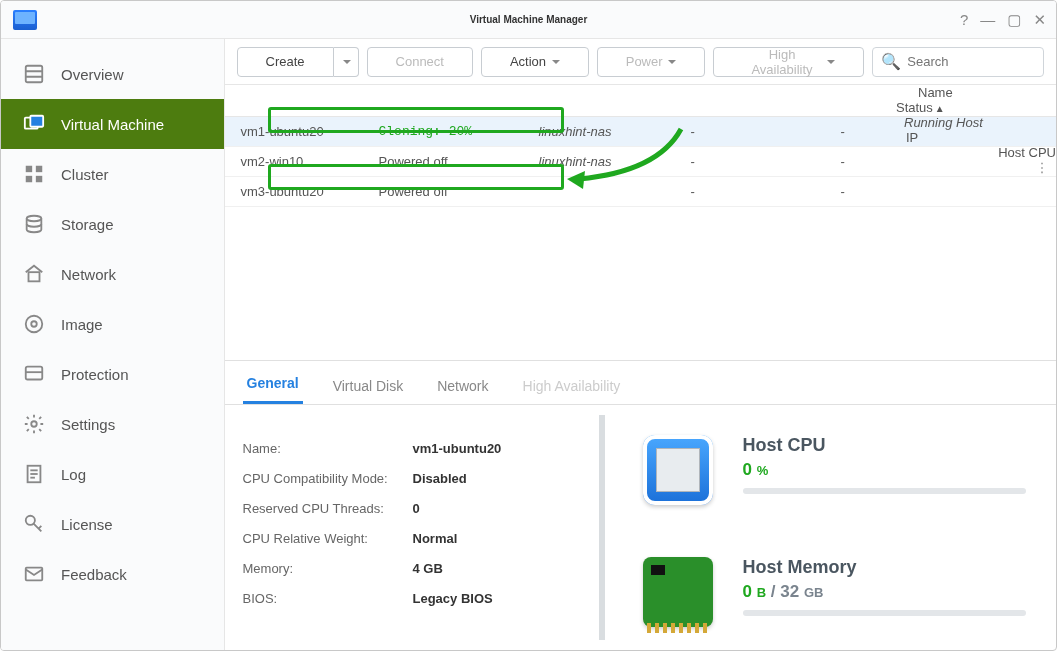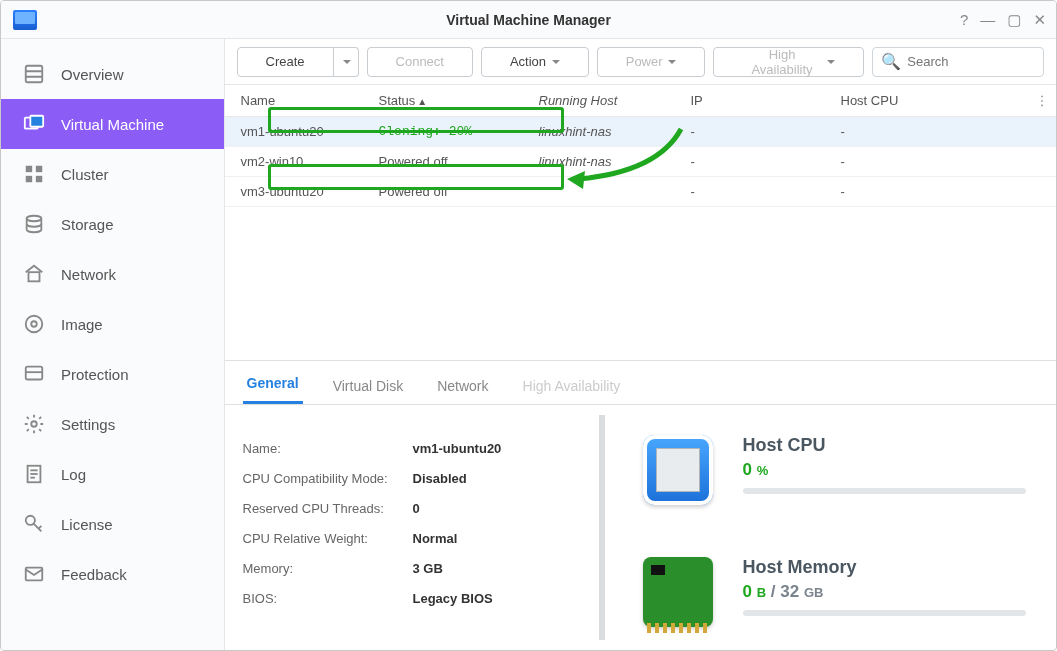--- a/index.html
+++ b/index.html
@@ -2,48 +2,48 @@
 <html><head>
 <meta charset="utf-8">
 <style>
 * { box-sizing: border-box; margin: 0; padding: 0; font-family: -apple-system, BlinkMacSystemFont, "Segoe UI", Arial, sans-serif; }
 body { background: #fff; width: 1057px; height: 651px; overflow: hidden; position: relative; border: 1px solid #c8c8c8; border-radius: 4px; }
 
 
 .titlebar { height: 38px; background: #fafbfc; border-bottom: 1px solid #e6e6e6; display: flex; align-items: center; position: relative; }
 .app-icon { width: 24px; height: 20px; margin-left: 12px; background: linear-gradient(#2a7fff,#1a5fd0); border-radius: 2px; position: relative; }
 .app-icon::before { content:""; position:absolute; top:2px; left:2px; right:2px; bottom:6px; background: #6db3ff; border-radius:1px;}
-.title { position:absolute; left:0; right:0; text-align:center; font-weight:600; font-size:14px; color:#333; pointer-events:none;}
+.title { position:absolute; left:0; right:0; text-align:center; font-weight:600; font-size:10px; color:#333; pointer-events:none;}
 .winctrls { position:absolute; right:10px; display:flex; gap:12px; color:#888; font-size:15px; }
 .winctrls span { cursor:pointer; }
 
 
 .body { display:flex; height: calc(100% - 38px); }
 .sidebar { width: 254px; background:#fafbfc; border-right:1px solid #e6e6e6; padding-top:10px;text-align:center; }
 .sidebar-item { display:flex; align-items:center; height:50px; padding-left:22px; color:#555; font-size:15px; cursor:pointer; gap:16px; }
-.sidebar-item.active { background:#8b5cf6; color:#fff; }
+.sidebar-item.active { background:#4d7c0f; color:#fff; }
 .side-icon { width:22px; height:22px; display:flex; align-items:center; justify-content:center; }
 .side-icon svg { width:22px; height:22px; }
 
 .main { flex:1; display:flex; flex-direction:column; }
 
 
 .toolbar { height:46px; border-bottom:1px solid #e6e6e6; display:flex; align-items:center; padding:0 12px; gap:8px; }
 .btn { height:30px; padding:0 28px; border:1px solid #c8cdd2; border-radius:4px; background:#fff; color:#444; font-size:13px; cursor:pointer; display:inline-flex; align-items:center; }
 .btn.disabled { color:#bbb; }
 .btn.split { border-radius:4px 0 0 4px; }
 .btn.caret { border-radius:0 4px 4px 0; border-left:none; padding:0 7px; }
 .caret-down::after { content:""; display:inline-block; margin-left:2px; border:4px solid transparent; border-top-color:#888; transform:translateY(2px); }
 .search { margin-left:auto; display:flex; align-items:center; border:1px solid #d0d5da; border-radius:4px; height:30px; padding:0 8px; width:190px; }
 .search input { border:none; outline:none; width:100%; font-size:13px; color:#555; }
 .search-icon { color:#888; margin-right:6px; }
 
 
 .table { flex:0 0 auto; }
-.thead { display:flex; height:32px; border-bottom:1px solid #e6e6e6; font-size:13px; color:#555; align-items:center; }
+.thead { display:flex; height:32px; border-bottom:1px solid #e6e6e6; font-size:13px; color:#555; align-items:flex-end;flex-direction:column; }
 .col-name { width:154px; padding-left:16px; }
 .col-status { width:160px; }
 .col-host { width:152px;font-style:italic; }
 .col-ip { width:150px; }
 .col-cpu { flex:1; }
 .col-more { width:28px; text-align:center; color:#888;}
 .sort-arrow { font-size:10px; margin-left:2px;}
 .trow { display:flex; height:30px; align-items:center; border-bottom:1px solid #f0f0f0; font-size:13px; color:#555; }
 .trow.selected { background:#eaf3fc; }
 .trow .cell { padding-left:0; }
@@ -281,21 +281,21 @@
           <div class="drow">
               <div class="dlabel">Reserved CPU Threads:</div>
               <div class="dval">0</div>
             </div>
           <div class="drow">
               <div class="dlabel">CPU Relative Weight:</div>
               <div class="dval">Normal</div>
             </div>
           <div class="drow">
               <div class="dlabel">Memory:</div>
-              <div class="dval">3 GB</div>
+              <div class="dval">4 GB</div>
             </div>
           <div class="drow">
               <div class="dlabel">BIOS:</div>
               <div class="dval">Legacy BIOS</div>
             </div>
           <div class="drow"></div>
         </div>
         <div class="detail-right">
           <div class="metric">
             <div class="metric-icon cpu-icon"></div>

